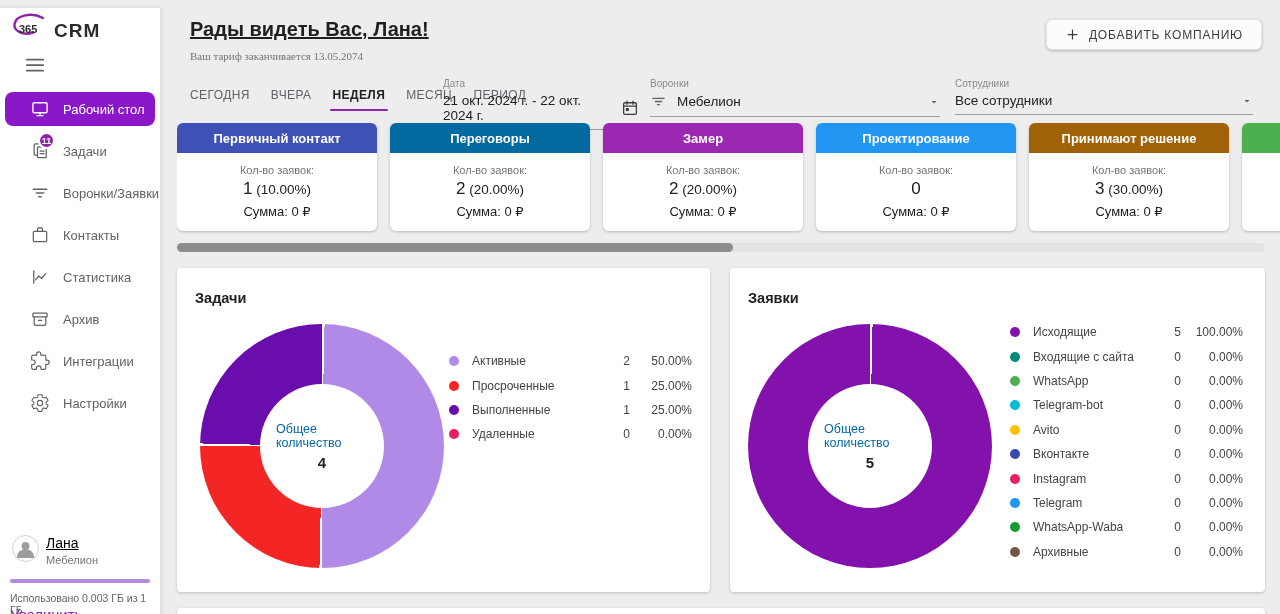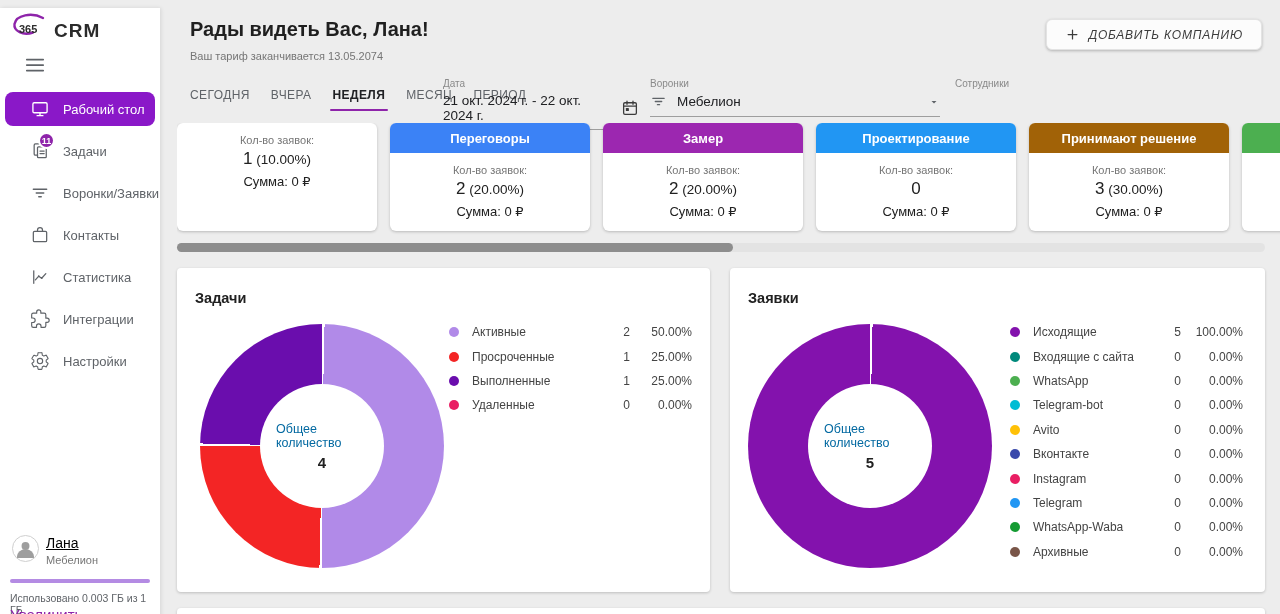--- a/index.html
+++ b/index.html
@@ -24,26 +24,26 @@
   .avatar { position:absolute; left:12px; top:527px; width:27px; height:27px; border-radius:50%;
             overflow:hidden; background:#fff; border:1px solid #cfcfcf; cursor:pointer; }
   .uname { position:absolute; left:46px; top:527px; font-size:14px; color:#000000;text-decoration:underline; }
   .ucompany { position:absolute; left:46px; top:546px; font-size:11px; color:#757575; }
   .storagebar { position:absolute; left:10px; top:571px; width:140px; height:4px; border-radius:2px; background:#b48be3; }
   .storagetext { position:absolute; left:10px; top:584px; font-size:10.5px; color:#5f6368; }
   .upgrade { position:absolute; left:10px; top:598px; font-size:15px; color:#8e24aa;
              text-decoration:underline; cursor:pointer; }
 
   
-  .page-title { position:absolute; left:190px; top:18px; font-size:20px; font-weight:bold; color:#1f1f1f; }
-  .tariff { position:absolute; left:190px; top:50px; font-size:11px; color:#757575; }
+  .page-title { position:absolute; left:190px; top:18px; font-size:20px; font-weight:bold; color:#1f1f1f;text-decoration:underline; }
+  .tariff { position:absolute; left:190px; top:50px; font-size:11px; color:#757575;font-family:Liberation Serif, serif; }
   .add-btn { position:absolute; right:18px; top:19px; height:31px; padding:0 18px; background:#fcfcfc;
              border:1px solid #e3e3e3; border-radius:6px; box-shadow:0 1px 3px rgba(0,0,0,.25);
              display:flex; align-items:center; gap:9px; font-size:12px; color:#3c3c3c;
-             letter-spacing:.8px; cursor:pointer;font-style:italic; }
+             letter-spacing:.8px; cursor:pointer; }
   .add-btn svg { width:15px; height:15px; color:#3c3c3c; }
 
   
   .tabs { position:absolute; left:190px; top:88px; display:flex; gap:21px; }
   .tab { font-size:12px; color:#5f6368; letter-spacing:.4px; cursor:pointer; position:relative; padding-bottom:9px; }
   .tab.active { color:#202124; font-weight:bold; }
   .tab.active::after { content:""; position:absolute; left:-3px; right:-3px; bottom:0; height:2.5px;
                        background:#8e24aa; border-radius:2px; }
   .field { position:absolute; top:78px; }
   .f-label { font-size:10px; color:#8a8a8a; }
@@ -80,21 +80,21 @@
   .chart-b { left:730px; width:535px; }
   .chart-title { position:absolute; left:18px; top:22px; font-size:14.5px; font-weight:bold; color:#212121; }
   .donut { position:absolute; top:56px; width:244px; height:244px; border-radius:50%; }
   .chart-a .donut { left:23px; }
   .chart-b .donut { left:18px; }
   .hole { position:absolute; left:60px; top:60px; width:124px; height:124px; background:#fff; border-radius:50%;
           display:flex; flex-direction:column; align-items:center; justify-content:center; gap:4px; }
   .hole .hl { font-size:12.5px; color:#0369a1;margin-left:16px; }
   .hole .hn { font-size:15px; font-weight:600; color:#212121; }
   .legend { position:absolute; top:52px; }
-  .chart-a .legend { left:272px; width:243px; }
+  .chart-a .legend { left:272px; width:243px;margin-top:29px; }
   .chart-b .legend { left:280px; width:233px; }
   .lrow { height:24.4px; display:flex; align-items:center; font-size:12px; color:#444; cursor:pointer; }
   .dot { width:10px; height:10px; border-radius:50%; margin-right:13px; flex:none; }
   .llabel { flex:1; }
   .lcount { width:30px; text-align:right; }
   .lpct { width:62px; text-align:right; }
 
   .bottom-card { position:absolute; left:177px; top:608px; width:1088px; height:30px; background:#fff;
                  border-radius:4px; box-shadow:0 1px 3px rgba(0,0,0,.2); }
 </style>
@@ -165,20 +165,30 @@
           <svg viewBox="0 0 24 24" fill="none" stroke="currentColor" stroke-width="1.5" stroke-linecap="round" stroke-linejoin="round">
             <path d="M4.5 4.5v15"></path>
             <path d="M6.5 15.5l4-4.5 3.5 2.5 5-5.5"></path>
             <circle cx="10.5" cy="11" r="1" fill="currentColor" stroke="none"></circle>
             <circle cx="14" cy="13.5" r="1" fill="currentColor" stroke="none"></circle>
           </svg>
         </span>
         <span>Статистика</span>
       </div>
 
+      <div class="nav-item">
+        <span class="ic">
+          <svg viewBox="0 0 24 24" fill="none" stroke="currentColor" stroke-width="1.5" stroke-linecap="round" stroke-linejoin="round">
+            <rect x="3.5" y="5" width="17" height="4.5" rx="0.8"></rect>
+            <path d="M5 9.5V18a1.5 1.5 0 0 0 1.5 1.5h11A1.5 1.5 0 0 0 19 18V9.5"></path>
+            <path d="M10 13.5h4"></path>
+          </svg>
+        </span>
+        <span>Архив</span>
+      </div>
 
       <div class="nav-item">
         <span class="ic">
           <svg viewBox="0 0 24 24" fill="none" stroke="currentColor" stroke-width="1.4" stroke-linejoin="round">
             <path d="M20.5 11H19V7a2 2 0 0 0-2-2h-4V3.5a2.5 2.5 0 0 0-5 0V5H4a2 2 0 0 0-2 2v3.8h1.5a2.7 2.7 0 0 1 0 5.4H2V20a2 2 0 0 0 2 2h3.8v-1.5a2.7 2.7 0 0 1 5.4 0V22H17a2 2 0 0 0 2-2v-4h1.5a2.5 2.5 0 0 0 0-5z"></path>
           </svg>
         </span>
         <span>Интеграции</span>
       </div>
 
@@ -243,32 +253,39 @@
       </svg>
       <span>Мебелион</span>
       <svg class="spacer" width="12" height="12" viewBox="0 0 24 24" fill="#5f6368">
         <path d="M7 10l5 5 5-5z"></path>
       </svg>
     </div>
   </div>
 
   <div class="field field-employees">
     <div class="f-label">Сотрудники</div>
+    <div class="f-row">
+      <span>Все сотрудники</span>
+      <svg class="spacer" width="12" height="12" viewBox="0 0 24 24" fill="#5f6368">
+        <path d="M7 10l5 5 5-5z"></path>
+      </svg>
+    </div>
   </div>
 
   <div class="stages">
     <div class="stage">
+      <div class="stage-h" style="background: rgb(63, 81, 181);">Первичный контакт</div>
       <div class="stage-b">
         <div class="s1">Кол-во заявок:</div>
         <div class="s2"><span class="num">1</span><span> (10.00%)</span></div>
         <div class="s3">Сумма: 0 ₽</div>
       </div>
     </div>
     <div class="stage">
-      <div class="stage-h" style="background: #3b82f6;">Переговоры</div>
+      <div class="stage-h" style="background: #0369a1;">Переговоры</div>
       <div class="stage-b">
         <div class="s1">Кол-во заявок:</div>
         <div class="s2"><span class="num">2</span><span> (20.00%)</span></div>
         <div class="s3">Сумма: 0 ₽</div>
       </div>
     </div>
     <div class="stage">
       <div class="stage-h" style="background: rgb(156, 39, 176);">Замер</div>
       <div class="stage-b">
         <div class="s1">Кол-во заявок:</div>

